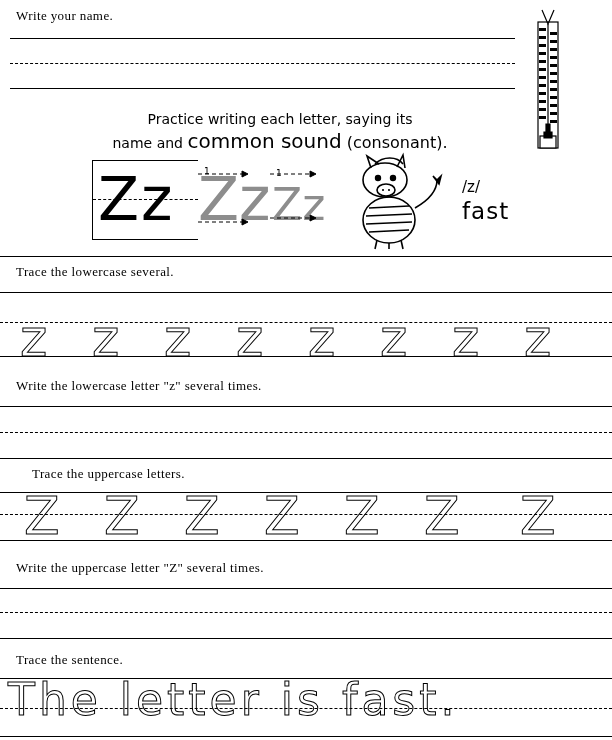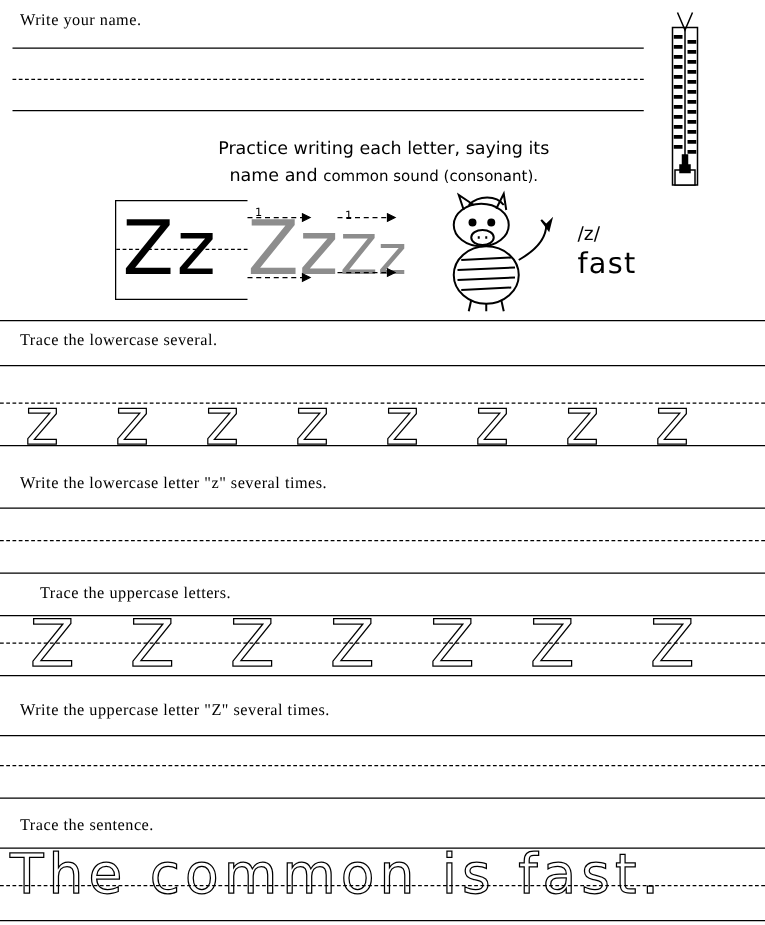--- a/index.html
+++ b/index.html
@@ -29,25 +29,25 @@
   #name-rule-2{left:10px;top:88px;width:505px;}
 
   
   .zipper{
     position:absolute;left:528px;top:6px;width:40px;height:152px;
   }
   .zipper svg{display:block;}
 
   
   #instr{
-    position:absolute;left:127px;top:108px;width:360px;
+    position:absolute;left:100px;top:108px;width:360px;
     text-align:center;line-height:22px;font-size:14px;
   }
-  #instr .big{font-size:12px;}
-  #instr .small{font-size:12px;}
+  #instr .big{font-size:20px;}
+  #instr .small{font-size:16px;}
 
   
   .model-row{position:absolute;left:0;top:152px;width:508px;height:100px;}
   .model-box{
     position:absolute;left:92px;top:8px;width:105px;height:78px;
     border-top:1px solid #000;border-bottom:1px solid #000;border-left:1px solid #000;
   }
   .model-box .mid{position:absolute;left:0;top:38px;width:100%;border-top:1px dashed #000;}
   .model-letters{
     position:absolute;left:98px;top:12px;font-size:60px;line-height:70px;
@@ -245,15 +245,15 @@
 
   <div class="label" style="left:16px;top:560px;">Write the uppercase letter "Z" several times.</div>
   <div class="sep" style="top:588px;"></div>
   <div class="dash-line" style="left:0;top:612px;width:612px;"></div>
   <div class="sep" style="top:638px;"></div>
 
   <div class="label" style="left:16px;top:652px;">Trace the sentence.</div>
   <div class="sep" style="top:678px;"></div>
   <div class="dash-line" style="left:0;top:708px;width:612px;"></div>
   <div class="sep" style="top:736px;"></div>
-  <div id="sentence-text" class="dotted-glyph">The common is fast.</div>
+  <div id="sentence-text" class="dotted-glyph">The letter is fast.</div>
 
 </div>
 
 </body></html>

